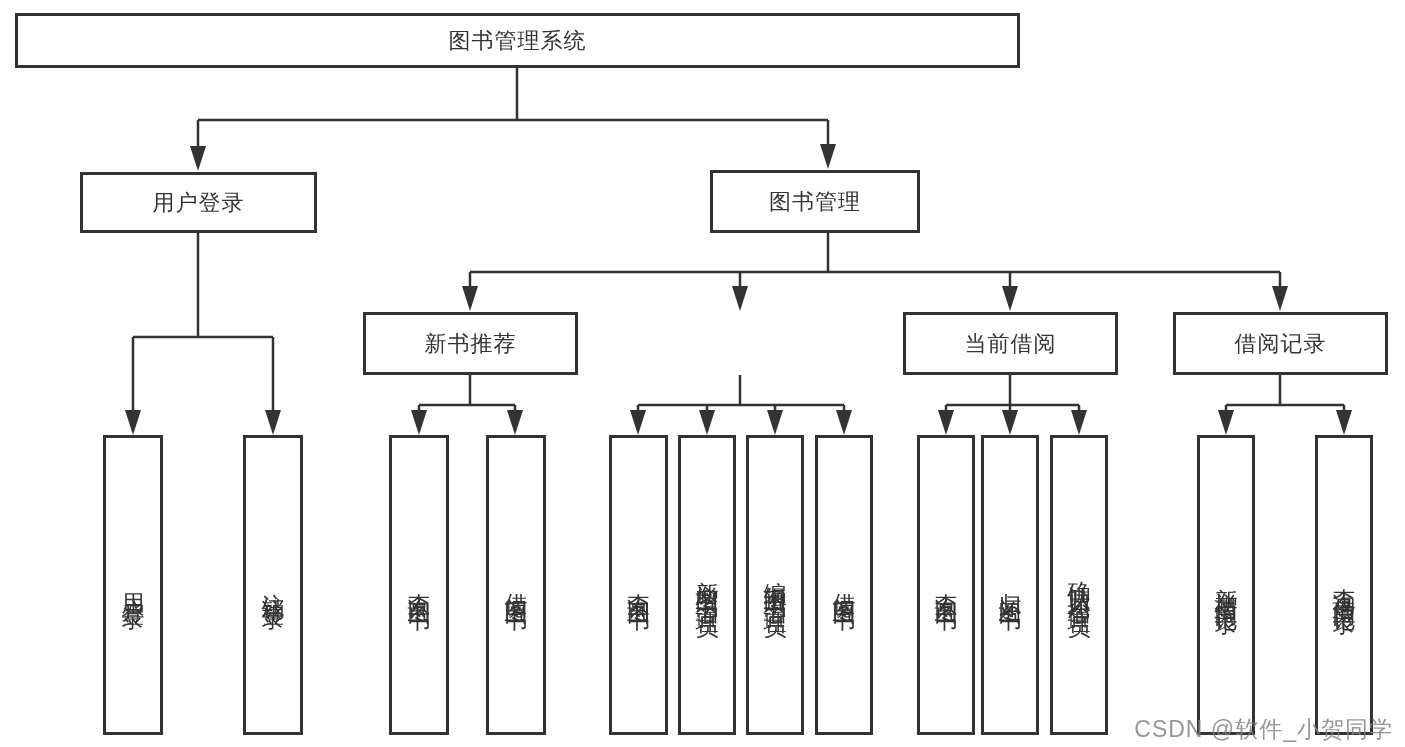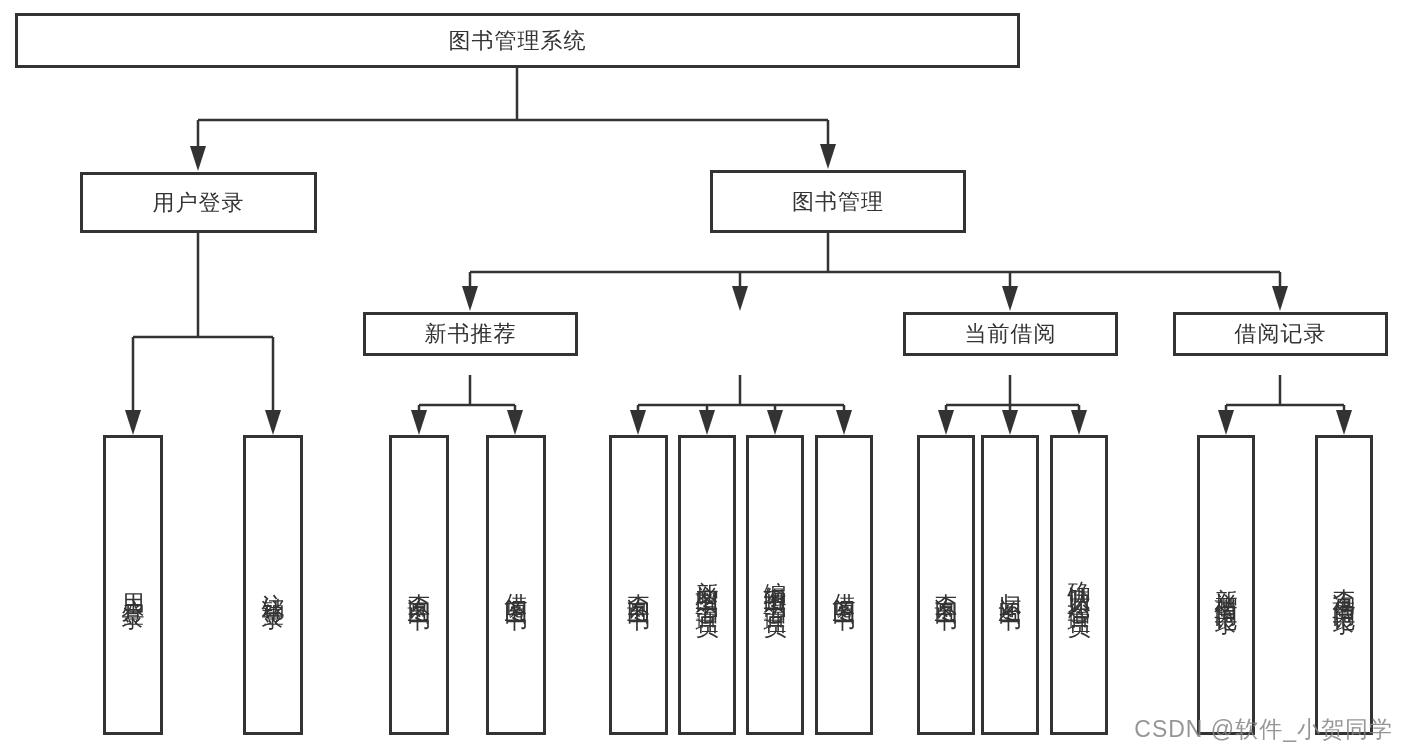--- a/index.html
+++ b/index.html
@@ -23,22 +23,22 @@
     background: #ffffff;
     color: #333333;
     display: flex;
     align-items: center;
     justify-content: center;
     z-index: 1;
   }
   .hbox { font-size: 22px; letter-spacing: 1px; }
   .root-box    { left: 15px;   top: 13px;  width: 1005px; height: 55px; }
   .n-userlogin { left: 80px;   top: 172px; width: 237px;  height: 61px; }
-  .n-bookmgmt  { left: 710px;  top: 170px; width: 256px;  height: 63px; }
-  .l3 { top: 312px; width: 215px; height: 44px; }
+  .n-bookmgmt  { left: 710px;  top: 170px; width: 210px;  height: 63px; }
+  .l3 { top: 312px; width: 215px; height: 63px; }
   .n-newbook   { left: 363px; }
   .n-borrowing { left: 633px; }
   .n-current   { left: 903px; }
   .n-records   { left: 1173px; }
   .vbox { top: 435px; width: 60px; height: 300px; }
   .vbox .vtext {
     writing-mode: vertical-rl;
     font-size: 23px;
     letter-spacing: 5px;
     line-height: 1;

